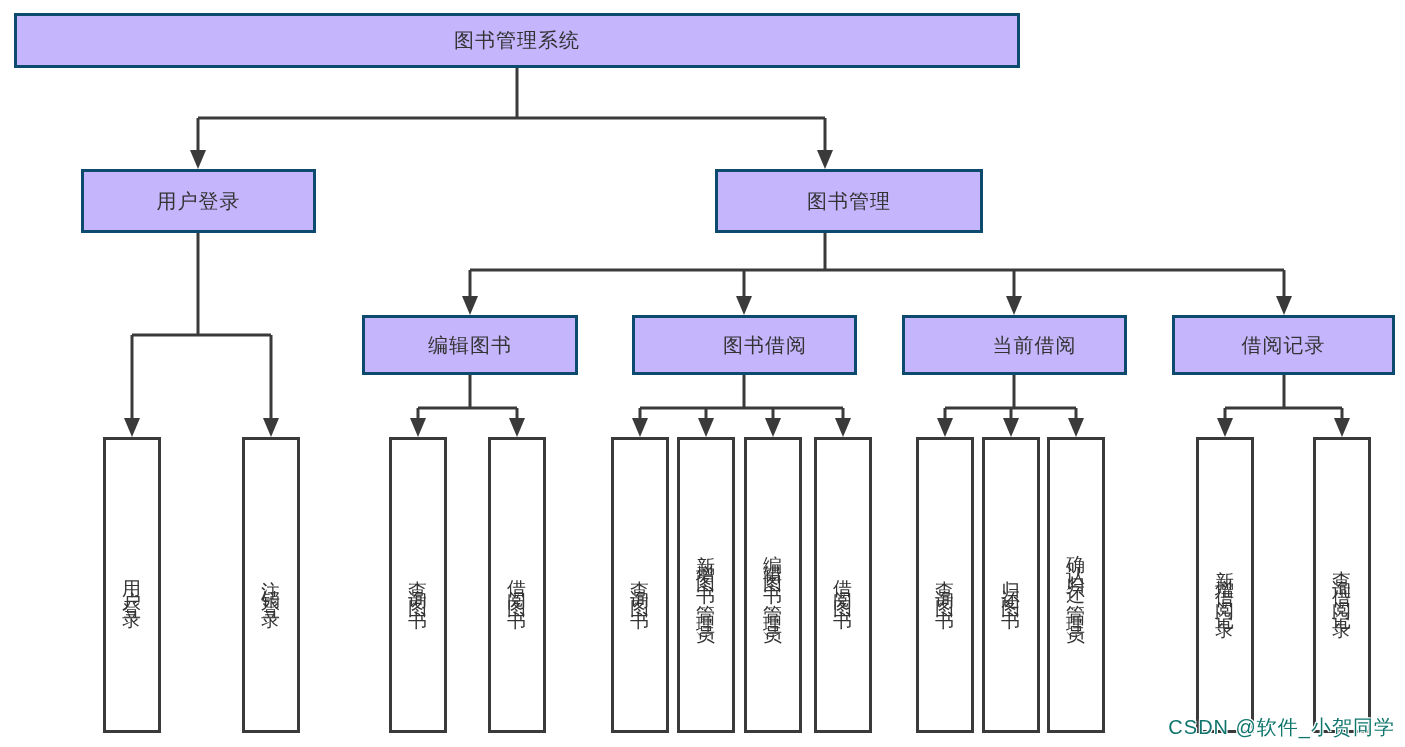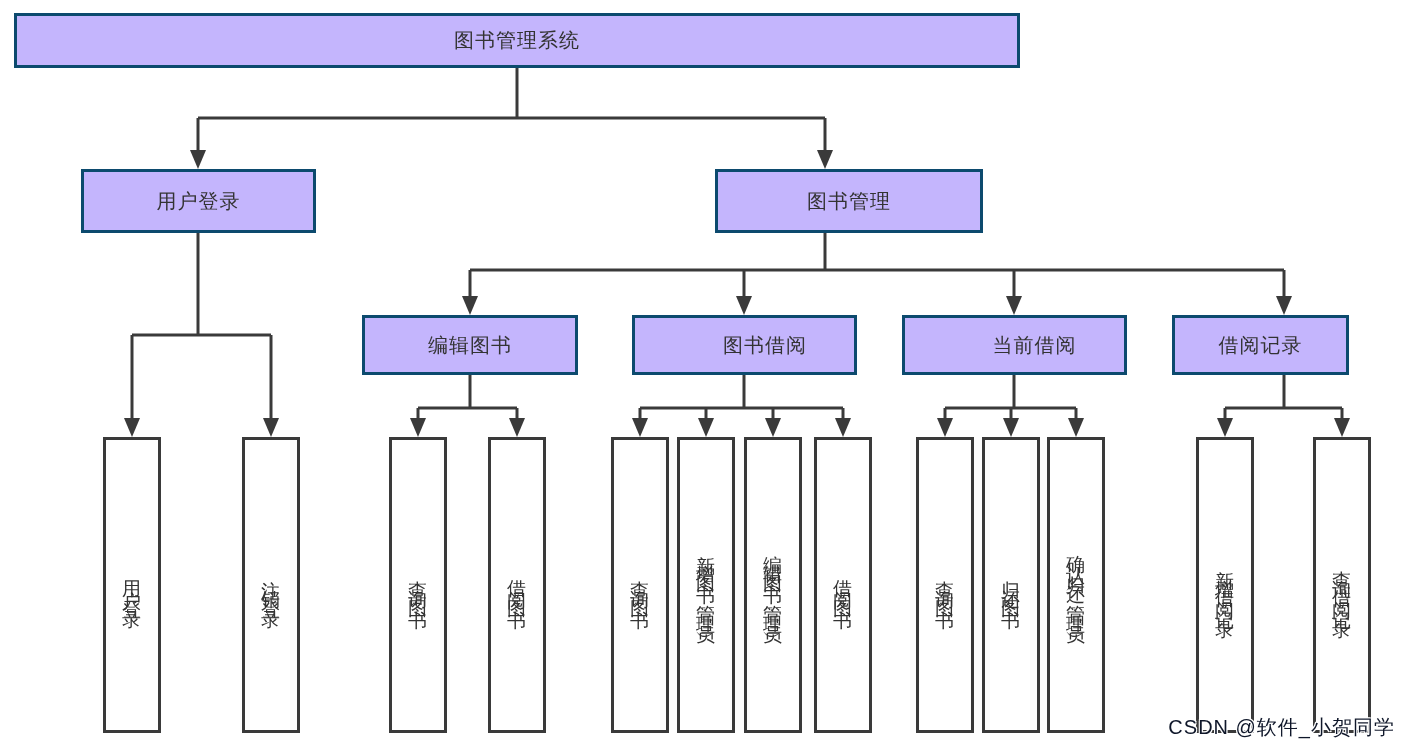--- a/index.html
+++ b/index.html
@@ -51,21 +51,21 @@
     letter-spacing: 10px;
     line-height: 1;
     color: #333333;
     max-height: 284px;
   }
   .watermark {
     position: absolute;
     right: 10px;
     bottom: 6px;
     font-size: 20px;
-    color: #0f172a;
+    color: #0f766e;
     letter-spacing: 1px;
     z-index: 2;
     text-shadow: -1px -1px 0 #fff, 1px -1px 0 #fff, -1px 1px 0 #fff, 1px 1px 0 #fff;
     white-space: nowrap;
   }
 </style>
 </head>
 <body>
 
 <div class="canvas">
@@ -149,21 +149,21 @@
 
   <div class="node" style="left:362px; top:315px; width:216px; height:60px;">
     <span>编辑图书</span>
   </div>
   <div class="node" style="left:632px; top:315px; width:225px; height:60px;padding-left:41px;">
     <span>图书借阅</span>
   </div>
   <div class="node" style="left:902px; top:315px; width:225px; height:60px;padding-left:40px;">
     <span>当前借阅</span>
   </div>
-  <div class="node" style="left:1172px; top:315px; width:177px; height:60px;">
+  <div class="node" style="left:1172px; top:315px; width:223px; height:60px;">
     <span>借阅记录</span>
   </div>
 
   <div class="leaf" style="left:103px;">
     <span class="vtext">用户登录</span>
   </div>
   <div class="leaf" style="left:242px;">
     <span class="vtext">注销登录</span>
   </div>
 

